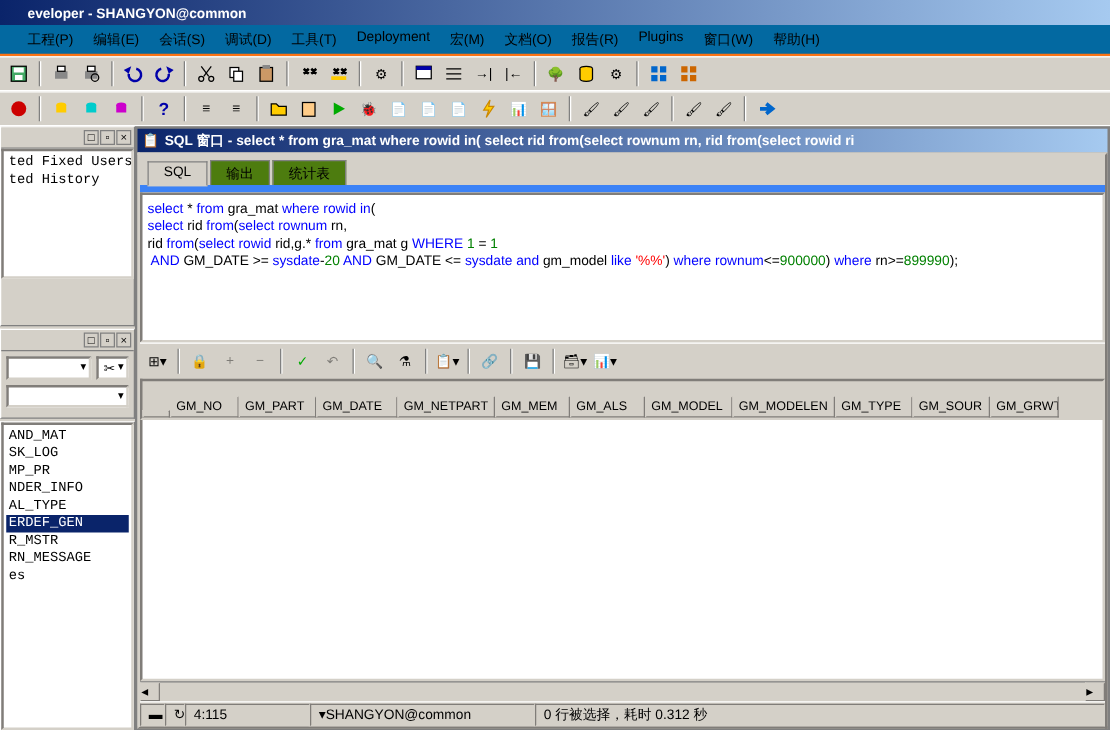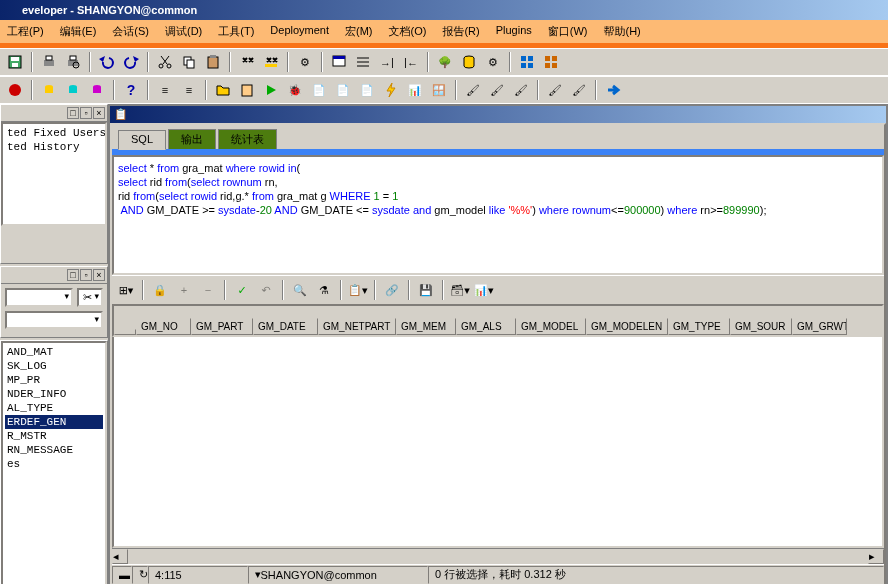--- a/index.html
+++ b/index.html
@@ -1,18 +1,18 @@
 <!DOCTYPE html>
 <html><head>
 <meta charset="utf-8">
 <style>
 * { margin:0; padding:0; box-sizing:border-box; font-family:"Microsoft Sans Serif",Tahoma,sans-serif; font-size:11px; }
 body { background:#d4d0c8; width:888px; height:584px; overflow:hidden; }
 .titlebar { background:linear-gradient(to right,#0a246a,#a6caf0); color:#fff; padding:3px 22px; font-size:12px; font-weight:bold; }
-.menubar { background:#fdba74; padding:2px 1px; display:flex; gap:4px; border-bottom:5px solid #f97316; }
+.menubar { background:#0369a1; padding:2px 16px; display:flex; gap:4px; border-bottom:2px solid #f97316; }
 .menubar span { padding:2px 6px; cursor:default; }
 .toolbar { background:#d4d0c8; padding:2px 4px; display:flex; align-items:center; gap:2px; border-bottom:1px solid #fff; border-top:1px solid #fff; height:28px; }
 .tbtn { width:22px; height:22px; display:flex; align-items:center; justify-content:center; cursor:default; }
 .sep { width:2px; height:20px; border-left:1px solid #808080; border-right:1px solid #fff; margin:0 3px; }
 .main { display:flex; height:calc(100% - 100px); }
 .leftcol { width:108px; display:flex; flex-direction:column; gap:2px; }
 .panel { background:#d4d0c8; border:1px solid #808080; border-top-color:#fff; border-left-color:#fff; }
 .panel-head { background:#d4d0c8; padding:2px; display:flex; justify-content:flex-end; gap:1px; border-bottom:1px solid #808080; }
 .panel-head .pbtn { width:12px; height:12px; border:1px solid #808080; font-size:9px; text-align:center; line-height:10px; background:#d4d0c8; }
 .panel-body { background:#fff; border:2px inset #d4d0c8; padding:2px; overflow:hidden; }
@@ -283,20 +283,21 @@
           <div class="treeitem">R_MSTR</div>
           <div class="treeitem">RN_MESSAGE</div>
           <div class="treeitem">es</div>
         </div>
     </div>
   </div>
 
   <div class="rightcol">
     <div class="sqltitle">
       <span>📋</span>
+      <span>SQL 窗口 - select * from gra_mat where rowid in( select rid from(select rownum rn, rid from(select rowid ri</span>
     </div>
     <div style="background:#d4d0c8;flex:1;display:flex;flex-direction:column;border:2px outset #d4d0c8">
       <div class="tabstrip" id="sqltabs">
           <div class="tab active">SQL</div>
           <div class="tab">输出</div>
           <div class="tab">统计表</div>
         </div>
       <div class="editor" id="editor"><div><span class="kw">select</span> * <span class="kw">from</span> gra_mat <span class="kw">where</span> <span class="kw">rowid</span> <span class="kw">in</span>(</div><div><span class="kw">select</span> rid <span class="kw">from</span>(<span class="kw">select</span> <span class="kw">rownum</span> rn,</div><div>rid <span class="kw">from</span>(<span class="kw">select</span> <span class="kw">rowid</span> rid,g.* <span class="kw">from</span> gra_mat g <span class="kw">WHERE</span> <span class="num">1</span> = <span class="num">1</span></div><div> <span class="kw">AND</span> GM_DATE &gt;= <span class="kw">sysdate</span>-<span class="num">20</span> <span class="kw">AND</span> GM_DATE &lt;= <span class="kw">sysdate</span> <span class="kw">and</span> gm_model <span class="kw">like</span> <span class="str">'%%'</span>) <span class="kw">where</span> <span class="kw">rownum</span>&lt;=<span class="num">900000</span>) <span class="kw">where</span> rn&gt;=<span class="num">899990</span>);</div></div>
 
       <div class="grid-toolbar">

